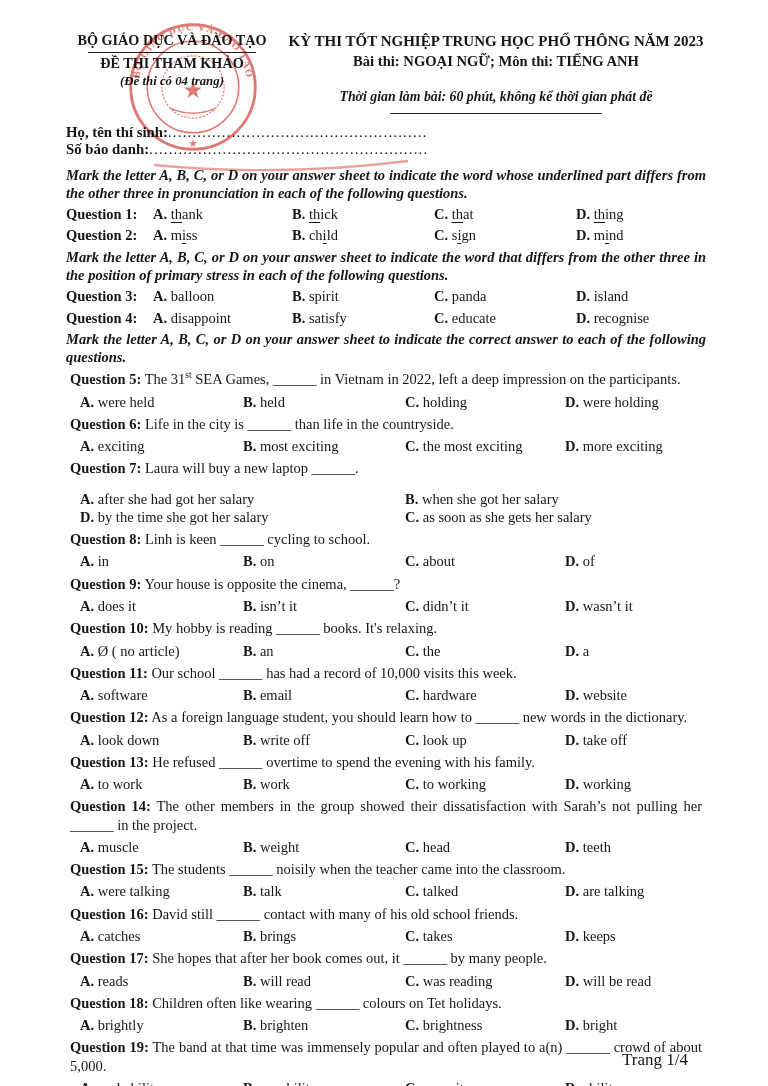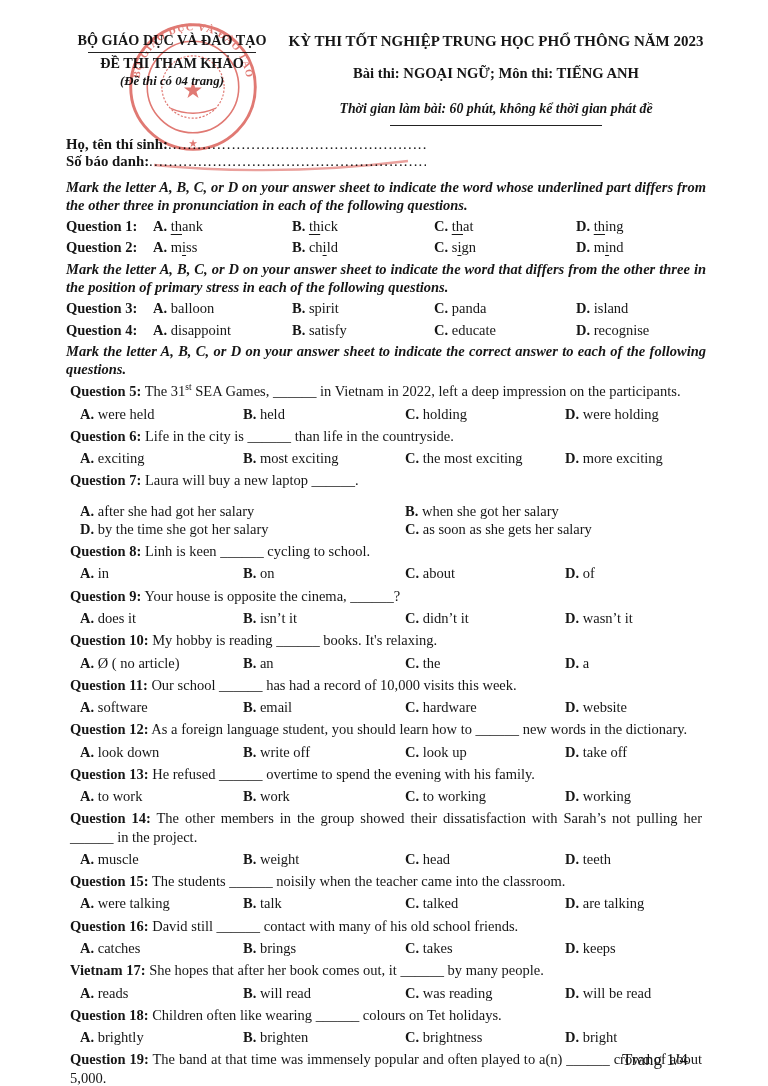--- a/index.html
+++ b/index.html
@@ -12,21 +12,21 @@
   }
   
   .hdr{display:grid; grid-template-columns:212px auto;}
   .hdr-left{text-align:center;}
   .ministry{font-weight:bold; font-size:14.2px; white-space:nowrap;}
   .rule-left{width:168px; border-top:1.2px solid #222; margin:2px auto 2px;}
   .extype{font-weight:bold; font-size:14.2px;}
   .pnote{font-weight:bold; font-style:italic; font-size:12.8px;}
   .hdr-right{text-align:center; padding-left:8px;}
   .extitle{font-weight:bold; font-size:15px; white-space:nowrap;}
-  .subject{font-weight:bold; font-size:14.6px; margin-top:13px;}
+  .subject{font-weight:bold; font-size:14.6px; margin-top:1px;}
   .time{font-weight:bold; font-style:italic; font-size:13.8px; margin-top:18px;}
   .rule-right{width:212px; border-top:1.8px solid #222; margin:7px auto 0;}
   
   .cands{margin-top:10px;}
   .cand{display:flex; width:360px; font-size:14.8px; line-height:1.15; align-items:baseline;}
   .cand b{white-space:nowrap;}
   .dots{flex:1; overflow:hidden; white-space:nowrap; letter-spacing:1.2px; font-weight:normal;}
   .dots::after{content:"...................................................................................................................";}
   
   .content{margin-top:8px;}
@@ -237,21 +237,21 @@
       <div class="q">
         <p class="stem"><b>Question 16:</b> David still ______ contact with many of his old school friends.</p>
         <div class="row opts4">
           <span class="opt"><b>A.</b> catches</span>
           <span class="opt"><b>B.</b> brings</span>
           <span class="opt"><b>C.</b> takes</span>
           <span class="opt"><b>D.</b> keeps</span>
         </div>
       </div>
       <div class="q">
-        <p class="stem"><b>Vietnam 17:</b> She hopes that after her book comes out, it ______ by many people.</p>
+        <p class="stem"><b>Question 17:</b> She hopes that after her book comes out, it ______ by many people.</p>
         <div class="row opts4">
           <span class="opt"><b>A.</b> reads</span>
           <span class="opt"><b>B.</b> will read</span>
           <span class="opt"><b>C.</b> was reading</span>
           <span class="opt"><b>D.</b> will be read</span>
         </div>
       </div>
       <div class="q">
         <p class="stem"><b>Question 18:</b> Children often like wearing ______ colours on Tet holidays.</p>
         <div class="row opts4">

